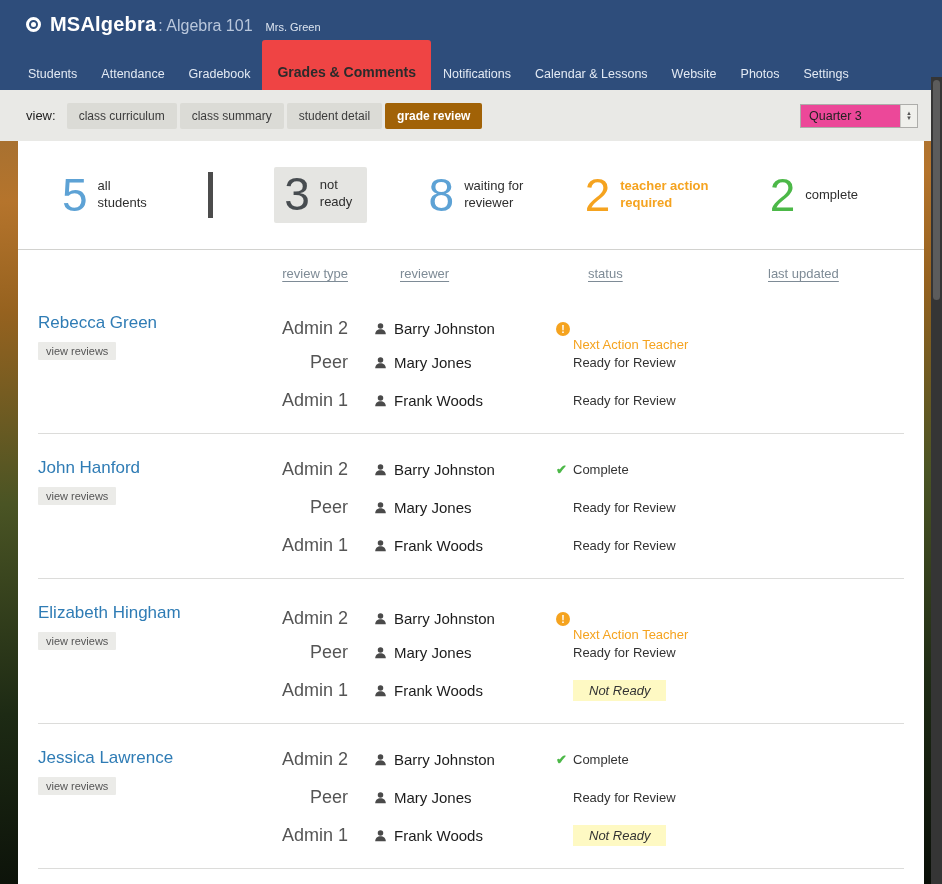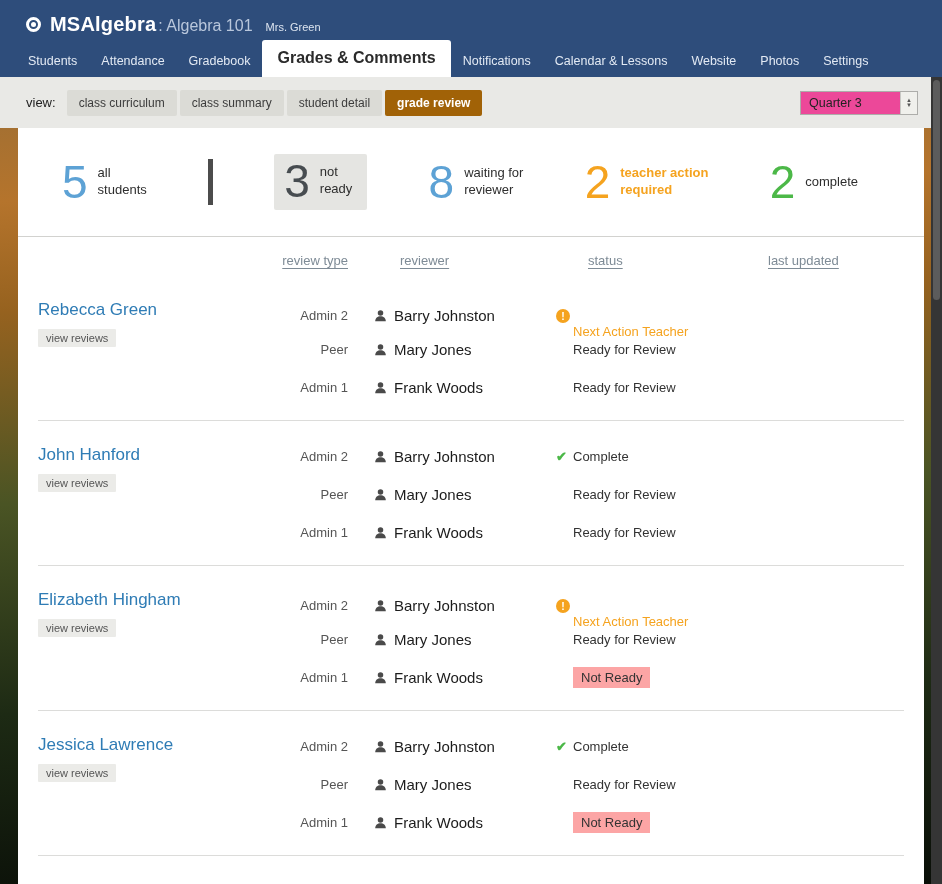--- a/index.html
+++ b/index.html
@@ -15,21 +15,21 @@
   .topbar { background:#2e4d7b; }
   .title-row { display:flex; align-items:baseline; padding:13px 0 4px 26px; color:#fff; }
   .logo { align-self:center; width:15px; height:15px; border:3px solid #fff; border-radius:50%; position:relative; margin-right:9px; flex:0 0 15px; }
   .logo::after { content:""; position:absolute; left:2px; top:2px; width:5px; height:5px; border-radius:50%; background:#fff; }
   .app-name { font-size:20px; font-weight:bold; letter-spacing:.2px; }
   .course { font-size:16px; color:#b9c7dc; margin-left:2px; }
   .teacher { font-size:11px; color:#dde5f0; margin-left:13px; }
 
   .tabs { display:flex; align-items:flex-end; padding-left:16px; }
   .tab { color:#e3eaf4; font-size:12.5px; padding:8px 12px 9px; cursor:pointer; white-space:nowrap; }
-  .tab.active { background:#ffffff; color:#2b2b2b; font-weight:700; font-size:16px; border-radius:3px 3px 0 0; padding:9px 15px 10px; }
+  .tab.active { background:#ef4444; color:#2b2b2b; font-weight:700; font-size:14px; border-radius:3px 3px 0 0; padding:24px 15px 10px; }
 
   
   .viewbar { background:#e9e9e6; height:51px; display:flex; align-items:center; padding:0 24px 0 26px; }
   .view-label { font-size:13px; color:#222; margin-right:11px; }
   .vbtn { font-size:12px; color:#3c3c3c; background:#dbdbd6; padding:6px 12px; margin-right:3px; border-radius:2px; cursor:pointer; white-space:nowrap; }
   .vbtn.active { background:#a16207; color:#fff; font-weight:700; }
   .select { margin-left:auto; width:118px; height:24px; background:#ec4899; border:1px solid #adadaa; display:flex; align-items:stretch; font-size:12.5px; color:#222; cursor:pointer; }
   .select .txt { flex:1; display:flex; align-items:center; padding-left:8px; }
   .select .arrows { width:17px; border-left:1px solid #c8c8c4; background:#f0f0ec; display:flex; flex-direction:column; align-items:center; justify-content:center; color:#555; font-size:6px; line-height:5px; }
 
@@ -55,28 +55,28 @@
   .h-reviewer { grid-column:3; padding-left:52px; }
   .h-status { grid-column:4; padding-left:55px; }
   .h-updated { grid-column:5; padding-left:5px; }
 
   
   .group { display:grid; grid-template-columns:250px 1fr; border-bottom:1px solid #dcdcda; padding:16px 0 14px; }
   .student-cell { padding-top:8px; }
   .student-name { font-size:17px; color:#2f7cb5; cursor:pointer; }
   .view-reviews { display:inline-block; margin-top:9px; font-size:11px; color:#555; background:#ebebe8; padding:3px 8px; cursor:pointer; border-radius:1px; }
   .rrow { display:grid; grid-template-columns:60px 185px 230px 1fr; height:38px; align-items:center; }
-  .cell-type { justify-self:end; font-size:13px; color:#555; white-space:nowrap; }
+  .cell-type { justify-self:end; font-size:18px; color:#555; white-space:nowrap; }
   .cell-reviewer { padding-left:26px; font-size:15px; color:#1c1c1c; display:flex; align-items:center; gap:7px; white-space:nowrap; }
   .cell-status { padding-left:23px; display:flex; align-items:center; font-size:13px; color:#333; white-space:nowrap; }
   .status-icon { width:17px; flex:0 0 17px; display:flex; align-items:center; }
   .k-action .status-icon::before { content:"!"; width:14px; height:14px; border-radius:50%; background:#f5a31f; color:#fff; font-size:10.5px; font-weight:bold; text-align:center; line-height:14px; }
   .k-action .status-text { color:#f5a31f; font-weight:400;margin-top:32px; }
   .k-complete .status-icon::before { content:"\2714"; color:#4cb848; font-weight:bold; font-size:13px; }
-  .k-notready .status-text { background:#fca5a5; padding:3px 8px; color:#333; }
+  .k-notready .status-text { background:#fef9c3; padding:3px 16px; color:#333;font-style:italic; }
 
   
   .scrollbar { position:fixed; top:77px; right:0; bottom:0; width:11px; background:#353535; }
   .scroll-thumb { position:absolute; top:3px; left:2px; width:7px; height:220px; border-radius:4px; background:#5c5c5c; cursor:pointer; }
 </style>
 </head>
 <body>
 
 <div class="topbar">
   <div class="title-row">

